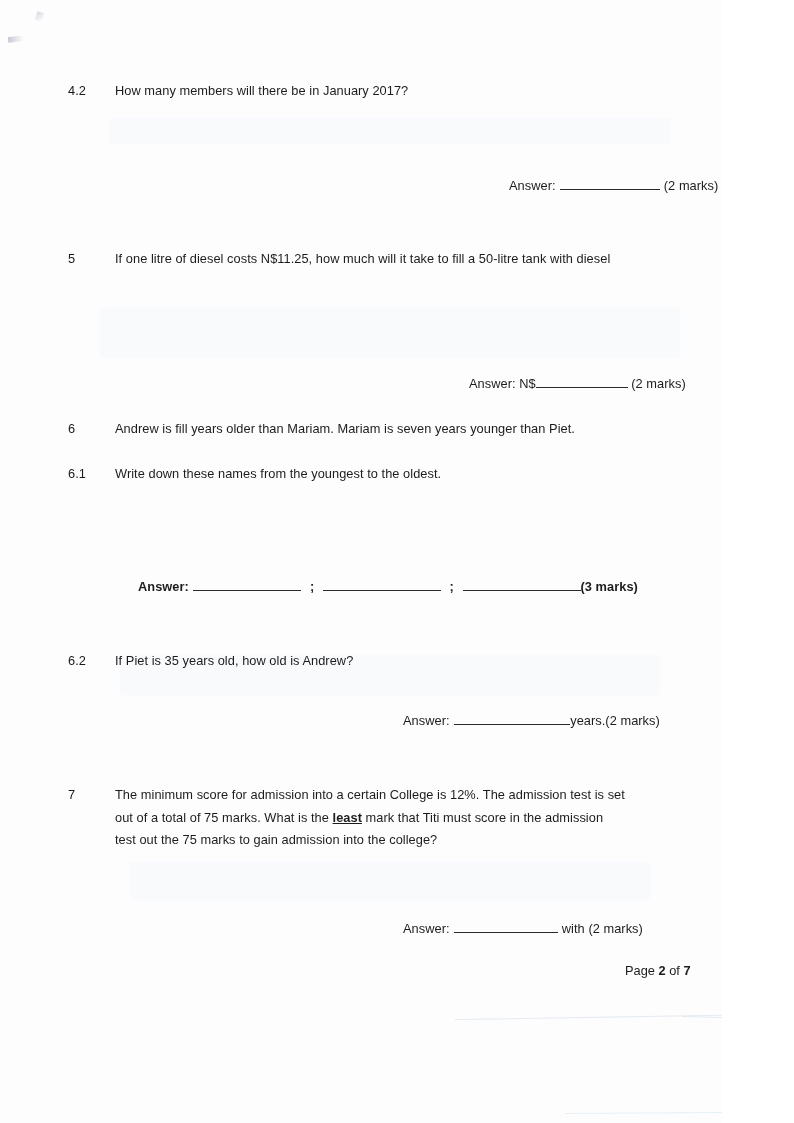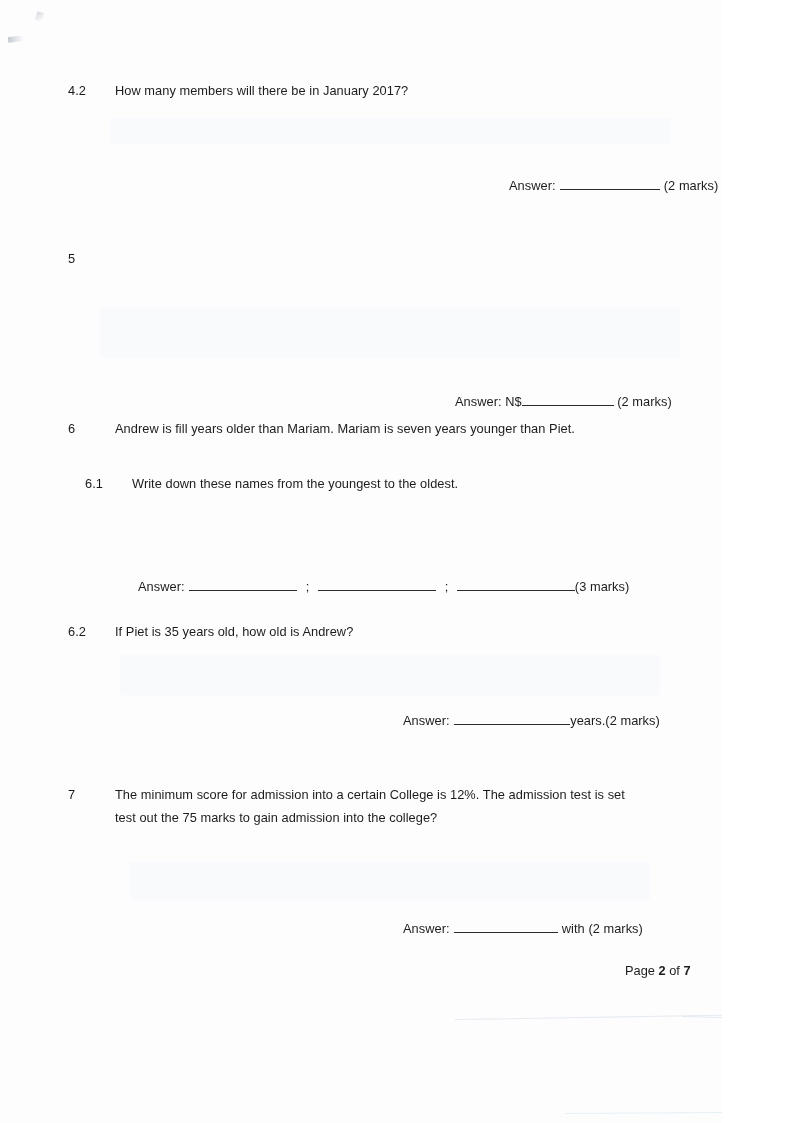--- a/index.html
+++ b/index.html
@@ -159,67 +159,69 @@
 
   <div class="ans" style="left:469px; top:176px;margin-left:40px;">
     <span>Answer:</span>
     <span class="blank" style="width:100px;"></span>
     <span>(2 marks)</span>
   </div>
 
   <div class="q" style="left:68px; top:248px;">
     <div class="q-num">5</div>
     <div class="q-body">
-    </div>
-  </div>
-
-  <div class="ans" style="left:455px; top:374px;margin-top:18px;">
+      <span class="q-line">If one litre of diesel costs N$11.25, how much will it take to fill a 50-litre tank with diesel</span>
+    </div>
+  </div>
+
+  <div class="ans" style="left:469px; top:374px;">
     <span>Answer: N$</span><span class="blank" style="width:92px; margin-left:0;"></span>
     <span>(2 marks)</span>
   </div>
 
   <div class="q" style="left:68px; top:418px;">
     <div class="q-num">6</div>
     <div class="q-body">
       <span class="q-line">Andrew is fill years older than Mariam. Mariam is seven years younger than Piet.</span>
     </div>
   </div>
 
-  <div class="q" style="left:68px; top:473px;margin-left:17px;">
+  <div class="q" style="left:68px; top:463px;">
     <div class="q-num">6.1</div>
     <div class="q-body">
       <span class="q-line">Write down these names from the youngest to the oldest.</span>
     </div>
   </div>
 
-  <div class="ans" style="left:138px; top:577px;">
+  <div class="ans" style="left:138px; top:577px;font-weight:bold;">
     <span>Answer:</span>
     <span class="blank" style="width:108px;"></span>
     <span class="sep">;</span>
     <span class="blank" style="width:118px; margin-left:0;"></span>
     <span class="sep">;</span>
     <span class="blank" style="width:118px; margin-left:0;"></span><span>(3 marks)</span>
   </div>
 
-  <div class="q" style="left:68px; top:621px;">
+  <div class="q" style="left:68px; top:650px;">
     <div class="q-num">6.2</div>
     <div class="q-body">
       <span class="q-line">If Piet is 35 years old, how old is Andrew?</span>
     </div>
   </div>
 
   <div class="ans" style="left:403px; top:711px;text-align:center;">
     <span>Answer:</span>
     <span class="blank" style="width:116px;"></span><span>years.</span><span>(2 marks)</span>
   </div>
 
   <div class="q" style="left:68px; top:784px;">
     <div class="q-num">7</div>
     <div class="q-body">
       <span class="q-line">The minimum score for admission into a certain College is 12%. The admission test is set</span>
+      <span class="q-line"><span>out of a total of 75 marks. What is the </span><b class="em-least">least</b><span> mark that Titi must score in the admission</span></span>
       <span class="q-line">test out the 75 marks to gain admission into the college?</span>
     </div>
   </div>
 
   <div class="ans" style="left:403px; top:919px;">
     <span>Answer:</span>
     <span class="blank" style="width:104px;"></span>
     <span>with</span>
     <span>(2 marks)</span>
   </div>

